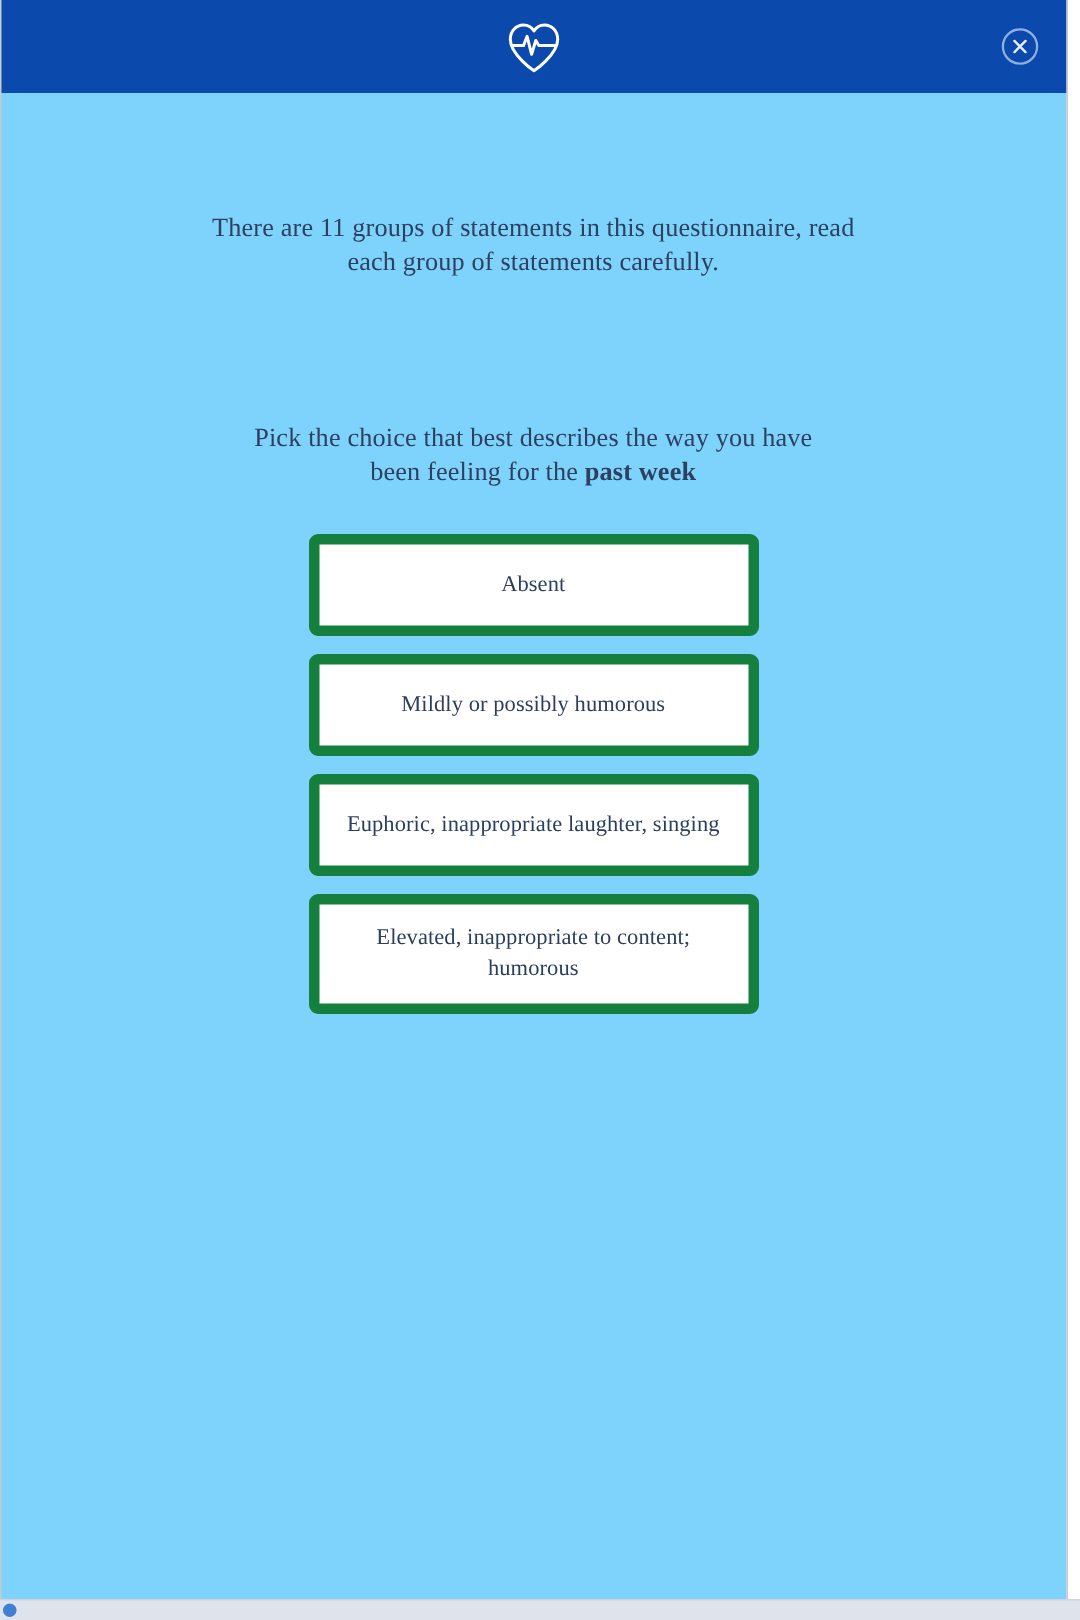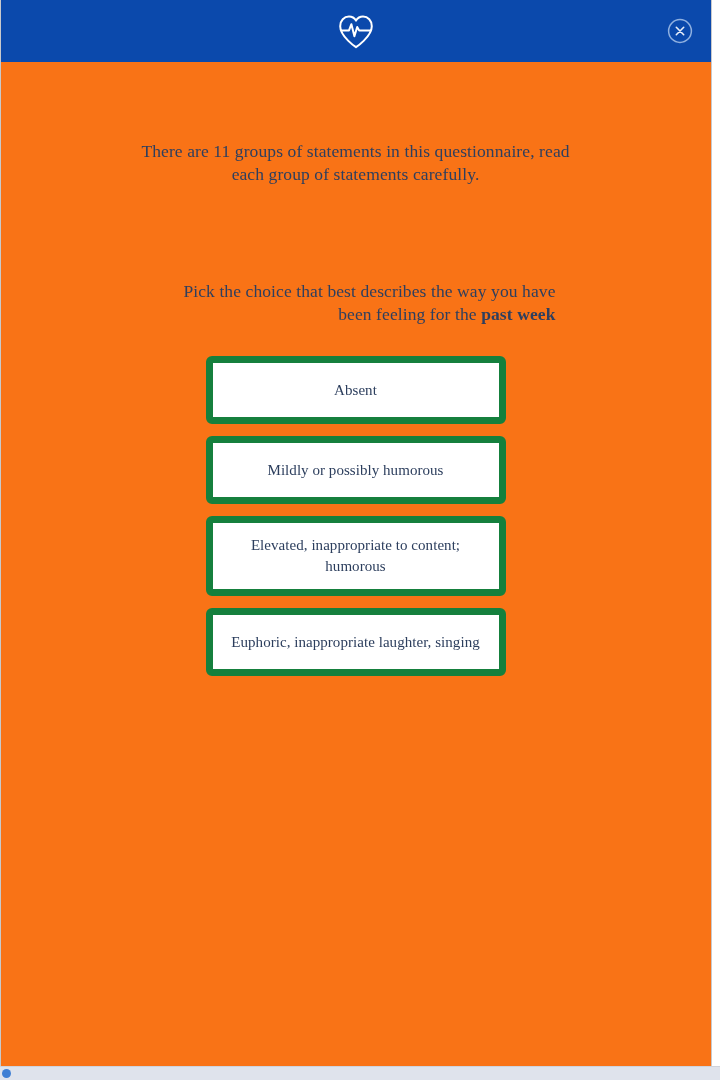--- a/index.html
+++ b/index.html
@@ -72,21 +72,21 @@
     cursor: pointer;
   }
   .close-button svg { display: block; }
 
   
   .content-scroll {
     flex: 1 1 auto;
     width: 711px;
     box-sizing: border-box;
     overflow: hidden;
-    background: #f97316;
+    background: #7dd3fc;
     position: relative;
   }
 
   .content-inner {
     padding: 0 24px;
     box-sizing: border-box;
     width: 100%;
   }
 
   .intro-block {
@@ -100,21 +100,21 @@
     line-height: 1.33;
     color: #2e3f5f;
     max-width: 430px;
     margin: 0 auto;
     letter-spacing: 0.1px;
   }
 
   .timeframe-block {
     margin: 0;
     padding-top: 93px;
-    text-align: right;
+    text-align: center;
   }
 
   .timeframe-line {
     font-size: 17.5px;
     line-height: 1.33;
     color: #2e3f5f;
     max-width: 400px;
     margin: 0 auto;
     letter-spacing: 0.1px;
   }
@@ -229,25 +229,25 @@
         <li class="option-item">
           <span class="option-label">Absent</span>
         </li>
 
         <li class="option-item">
           <span class="option-label">Mildly or possibly humorous</span>
         </li>
 
 
         <li class="option-item">
+          <span class="option-label">Euphoric, inappropriate laughter, singing</span>
+        </li>
+
+        <li class="option-item">
           <span class="option-label">Elevated, inappropriate to content; humorous</span>
-        </li>
-
-        <li class="option-item">
-          <span class="option-label">Euphoric, inappropriate laughter, singing</span>
         </li>
 
       </ul>
 
       <div class="bottom-spacer"></div>
 
     </div>
   </div>
 
   <div class="h-scrollbar">

